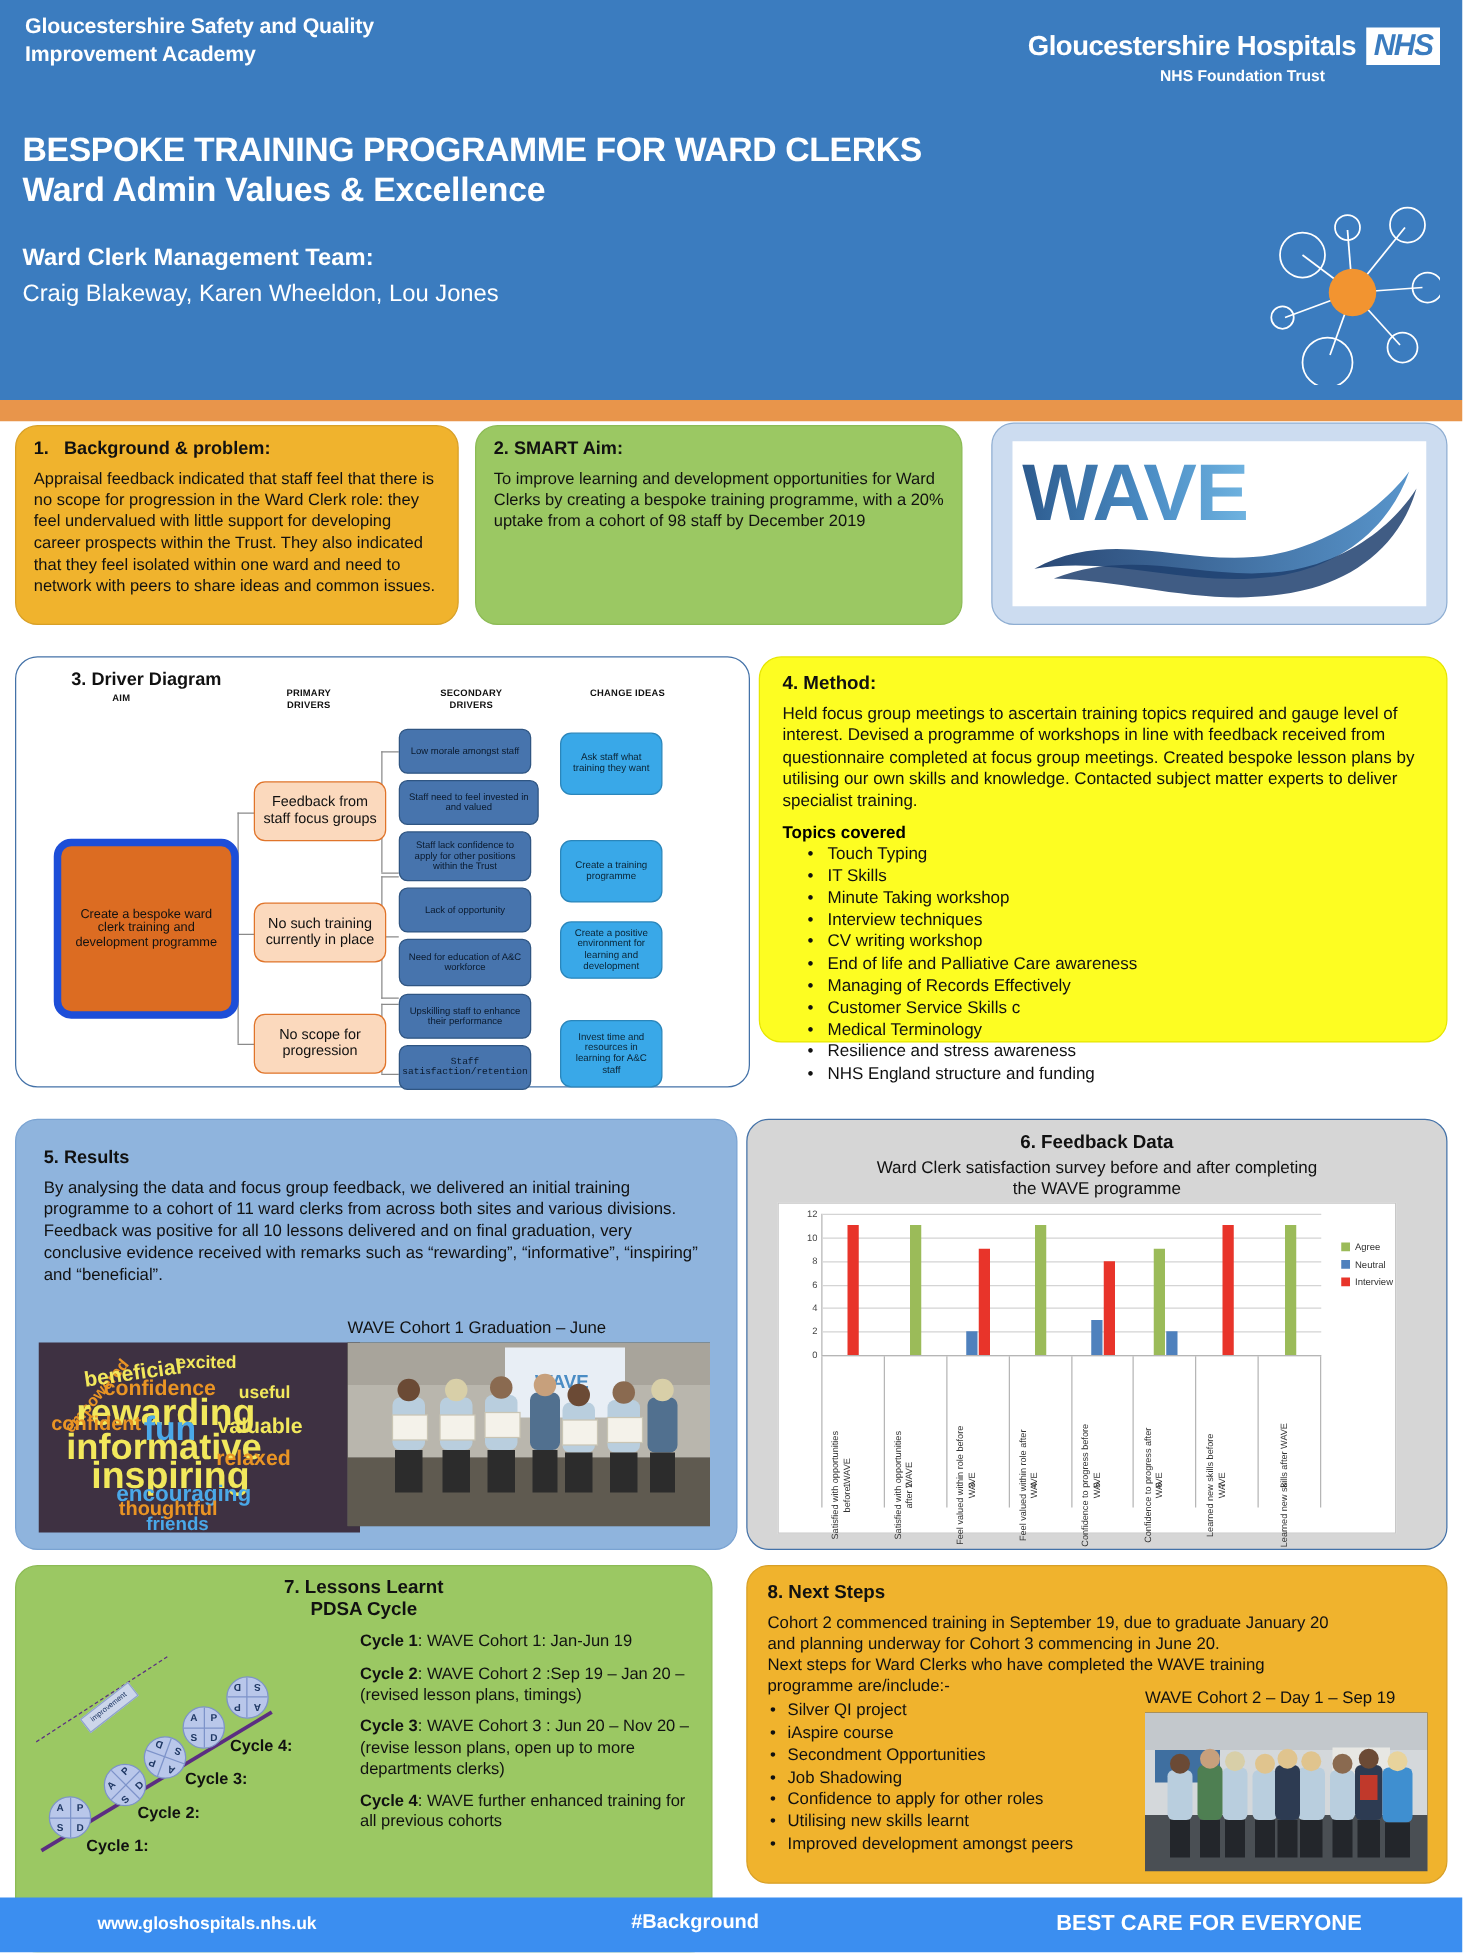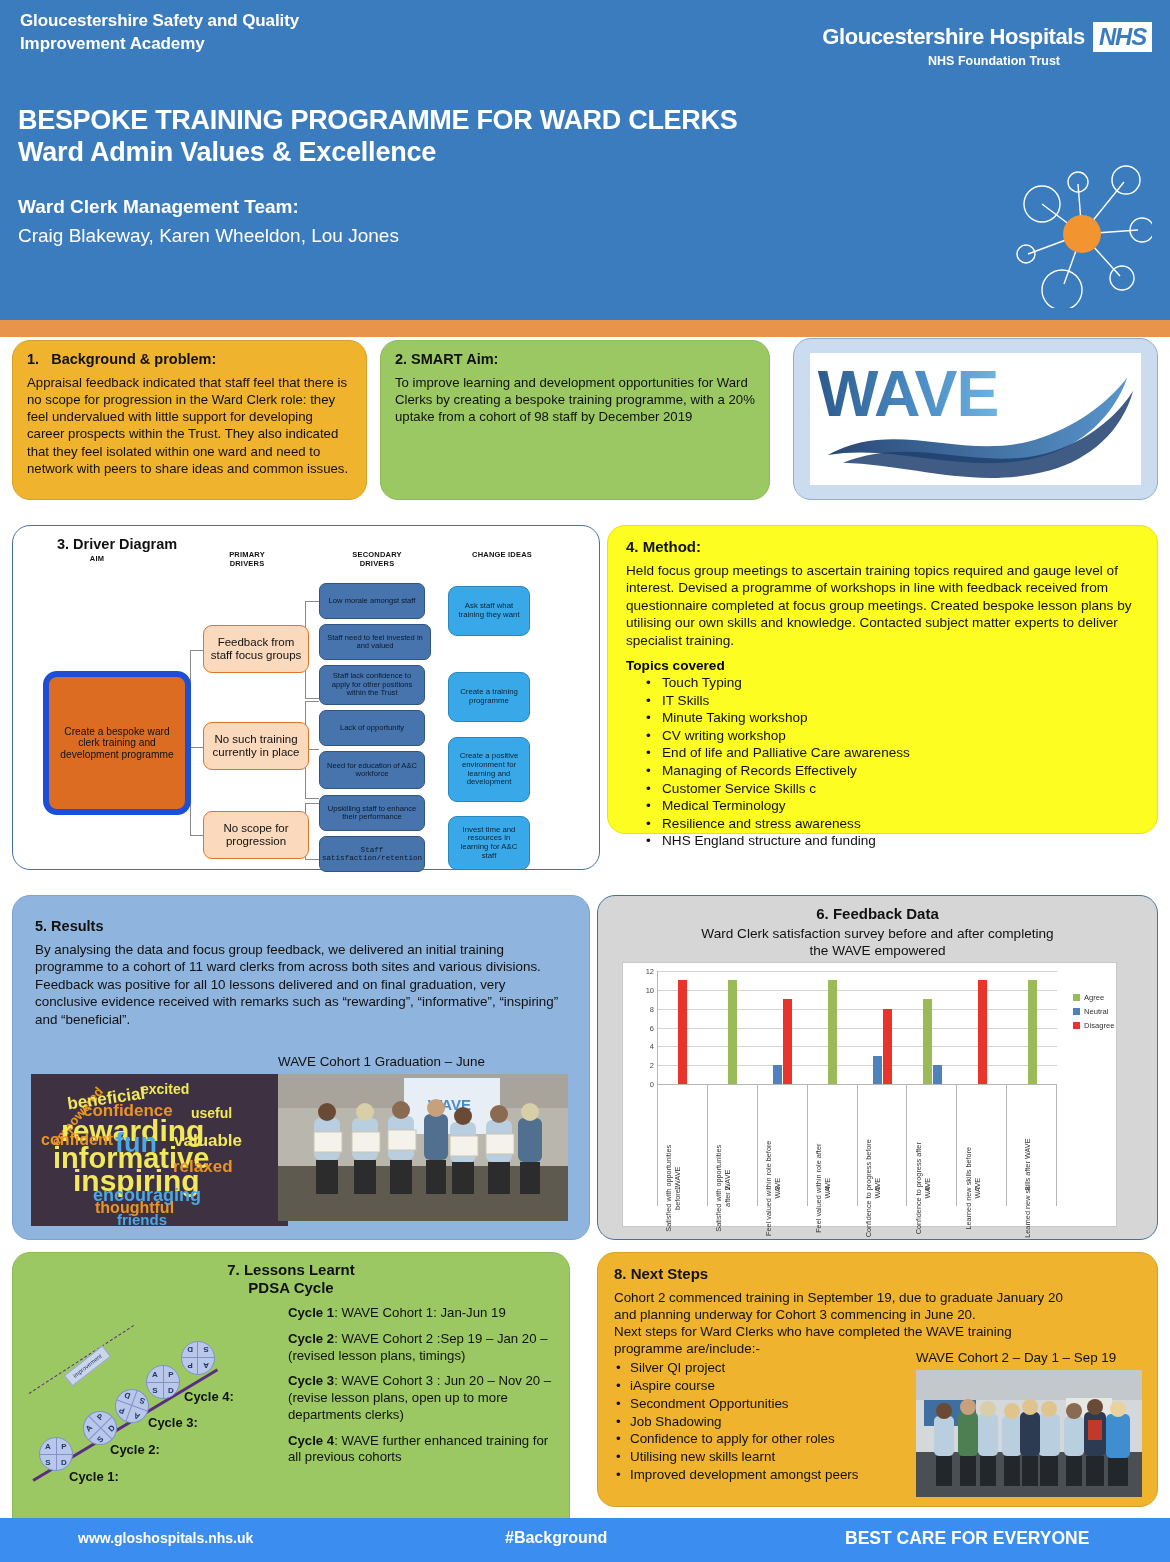--- a/index.html
+++ b/index.html
@@ -388,33 +388,34 @@
     <div class="dd-box dd-secondary" style="left:292px; top:28px; width:106px; height:36px; padding:0 4px;">Low morale amongst staff</div>
     <div class="dd-box dd-secondary" style="left:292px; top:69px; width:112px; height:36px; padding:0 4px;">Staff need to feel invested in and valued</div>
     <div class="dd-box dd-secondary" style="left:292px; top:110px; width:106px; height:40px; padding:0 4px;">Staff lack confidence to apply for other positions within the Trust</div>
     <div class="dd-box dd-secondary" style="left:292px; top:155px; width:106px; height:36px; padding:0 4px;">Lack of opportunity</div>
     <div class="dd-box dd-secondary" style="left:292px; top:196px; width:106px; height:38px; padding:0 4px;">Need for education of A&amp;C workforce</div>
     <div class="dd-box dd-secondary" style="left:292px; top:240px; width:106px; height:36px; padding:0 4px;">Upskilling  staff to enhance their performance</div>
     <div class="dd-box dd-secondary" style="left:292px; top:281px; width:106px; height:36px; padding:0 4px;font-family:Liberation Mono, monospace;">Staff satisfaction/retention</div>
 
     <div class="dd-box dd-change" style="left:421px; top:31px; width:82px; height:50px; padding:0 5px;">Ask staff what training they want</div>
     <div class="dd-box dd-change" style="left:421px; top:117px; width:82px; height:50px; padding:0 5px;">Create a training programme</div>
-    <div class="dd-box dd-change" style="left:421px; top:182px; width:82px; height:65px; padding:0 5px;">Create a positive environment for learning and development</div>
+    <div class="dd-box dd-change" style="left:421px; top:182px; width:82px; height:46px; padding:0 5px;">Create a positive environment for learning and development</div>
     <div class="dd-box dd-change" style="left:421px; top:261px; width:82px; height:54px; padding:0 5px;">Invest time and resources in learning for A&amp;C staff</div>
   </div>
 </div>
 
 <div class="panel" id="panel-method">
   <h2>4. Method:</h2>
   <p>Held focus group meetings to ascertain training topics required and gauge level of interest.  Devised a programme of workshops in line with feedback received from questionnaire completed at focus group meetings. Created bespoke lesson plans by utilising our own skills and knowledge. Contacted subject matter experts to deliver specialist training.</p>
   <div class="topics-head">Topics covered</div>
   <ul>
     <li>Touch Typing</li>
     <li>IT Skills</li>
     <li>Minute Taking workshop</li>
+    <li>Interview techniques</li>
     <li>CV writing workshop</li>
     <li>End of life and Palliative Care awareness</li>
     <li>Managing of Records Effectively</li>
     <li>Customer Service Skills c</li>
     <li>Medical Terminology</li>
     <li>Resilience and stress awareness</li>
     <li>NHS England structure and funding</li>
   </ul>
 </div>
 
@@ -484,21 +485,21 @@
         <rect x="208" y="60" width="28" height="20"></rect>
       </g>
     </svg>
   </div>
 </div>
 
 <div class="panel" id="panel-feedback">
   <h2>6. Feedback Data</h2>
   <div class="chart-title">
     <div>Ward Clerk satisfaction survey before and after completing</div>
-    <div>the WAVE empowered</div>
+    <div>the WAVE programme</div>
   </div>
 
   <div class="chart-frame">
     <div class="plot">
 
       <div class="gridline" style="top:0%;"></div>
       <div class="gridline" style="top:16.67%;"></div>
       <div class="gridline" style="top:33.33%;"></div>
       <div class="gridline" style="top:50%;"></div>
       <div class="gridline" style="top:66.67%;"></div>
@@ -583,21 +584,21 @@
       <div class="legend-row">
         <span class="legend-swatch" style="background:#9bbb59;"></span>
         <span class="legend-label">Agree</span>
       </div>
       <div class="legend-row">
         <span class="legend-swatch" style="background:#4f81bd;"></span>
         <span class="legend-label">Neutral</span>
       </div>
       <div class="legend-row">
         <span class="legend-swatch" style="background:#e8342a;"></span>
-        <span class="legend-label">Disagree</span>
+        <span class="legend-label">Interview</span>
       </div>
     </div>
   </div>
 </div>
 
 <div class="panel" id="panel-lessons">
   <h2>
     <div>7. Lessons Learnt</div>
     <div>PDSA Cycle</div>
   </h2>

